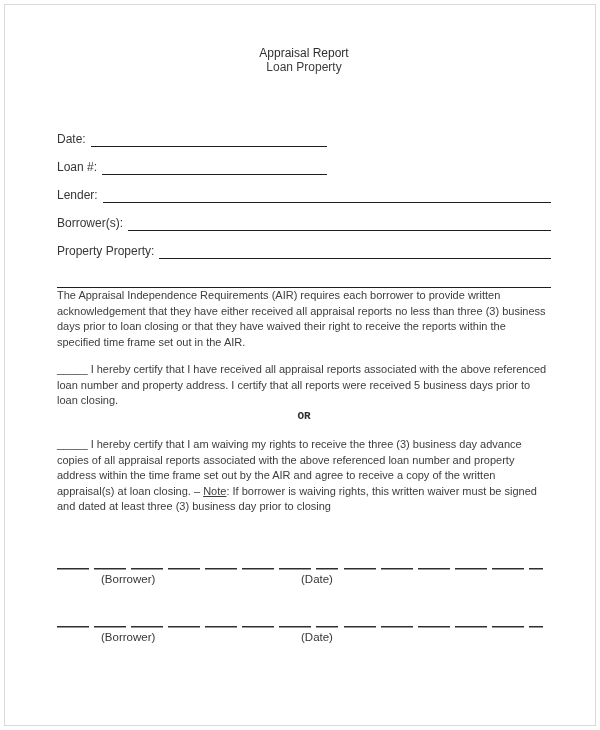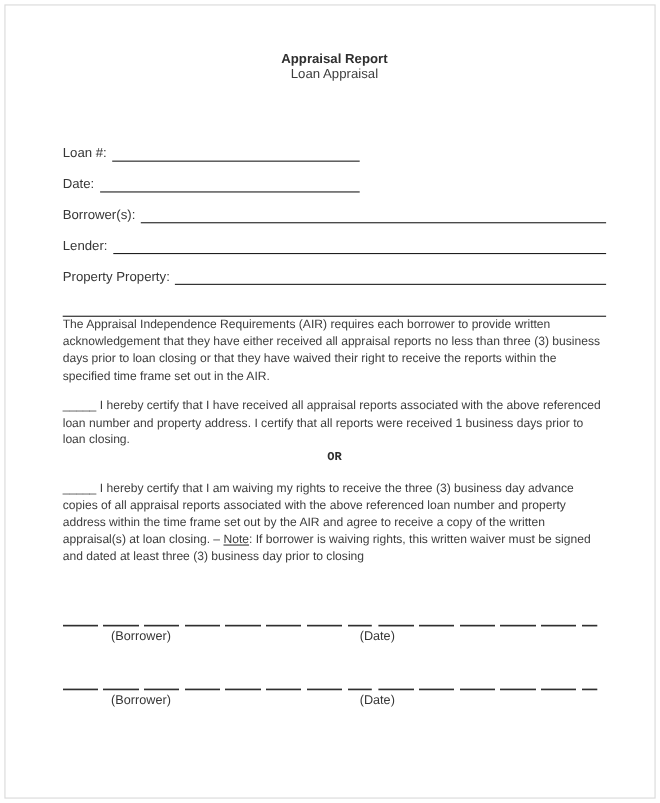--- a/index.html
+++ b/index.html
@@ -16,21 +16,21 @@
     left: 4px; top: 4px; right: 4px; bottom: 4px;
     border: 1px solid #d9d9d9;
     background: #ffffff;
     padding: 0 44px 0 52px;
     box-sizing: border-box;
   }
   .title {
     margin-top: 41px;
     text-align: center;
     font-size: 12px;
-    font-weight: bold;
+    font-weight: normal;
     line-height: 14px;
     color: #2f2f2f;
   }
   .subtitle {
     text-align: center;
     font-size: 12px;
     line-height: 14px;
     color: #3d3d3d;
   }
   .fields { margin-top: 58px; }
@@ -85,58 +85,58 @@
   .sig-line.borrower { width: 281px; margin-right: 6px; }
   .sig-line.date { width: 199px; }
   .sig-labels {
     position: relative;
     margin-top: 3px;
     height: 15px;
     font-size: 11.5px;
     color: #363636;
   }
   .sig-name-label { position: absolute; left: 0; top: 0; margin-left: 44px; }
-  .sig-date-label { position: absolute; left: 270px; top: 0; }
+  .sig-date-label { position: absolute; left: 244px; top: 0; }
 </style>
 </head>
 <body>
 
 <div class="page">
 
   <div class="title">Appraisal Report</div>
-  <div class="subtitle">Loan Appraisal</div>
+  <div class="subtitle">Loan Property</div>
 
   <div class="fields">
+    <div class="field-row short">
+      <span class="field-label">Date:</span>
+      <span class="field-line"></span>
+    </div>
     <div class="field-row short">
       <span class="field-label">Loan #:</span>
       <span class="field-line"></span>
     </div>
-    <div class="field-row short">
-      <span class="field-label">Date:</span>
+    <div class="field-row">
+      <span class="field-label">Lender:</span>
       <span class="field-line"></span>
     </div>
     <div class="field-row">
       <span class="field-label">Borrower(s):</span>
-      <span class="field-line"></span>
-    </div>
-    <div class="field-row">
-      <span class="field-label">Lender:</span>
       <span class="field-line"></span>
     </div>
     <div class="field-row">
       <span class="field-label">Property Property:</span>
       <span class="field-line"></span>
     </div>
   </div>
 
   <div class="divider-line"></div>
 
   <p class="para first">The Appraisal Independence Requirements (AIR) requires each borrower to provide written acknowledgement that they have either received all appraisal reports no less than three (3) business days prior to loan closing or that they have waived their right to receive the reports within the specified time frame set out in the AIR.</p>
 
-  <p class="para second">_____ I hereby certify that I have received all appraisal reports associated with the above referenced loan number and property address. I certify that all reports were received 1 business days prior to loan closing.</p>
+  <p class="para second">_____ I hereby certify that I have received all appraisal reports associated with the above referenced loan number and property address. I certify that all reports were received 5 business days prior to loan closing.</p>
 
   <div class="or-sep">OR</div>
 
   <p class="para third"><span>_____ I hereby certify that I am waiving my rights to receive the three (3) business day advance
 copies of all appraisal reports associated with the above referenced loan number and property address within the time frame set out by the AIR and agree to receive a copy of the written appraisal(s) at loan closing. – </span><span class="u">Note</span><span>: If borrower is waiving rights, this written waiver must be signed and dated at least three (3) business day prior to closing</span></p>
 
   <div class="sig-block one">
     <div class="sig-line-row">
       <span class="sig-line borrower"></span>
       <span class="sig-line date"></span>

